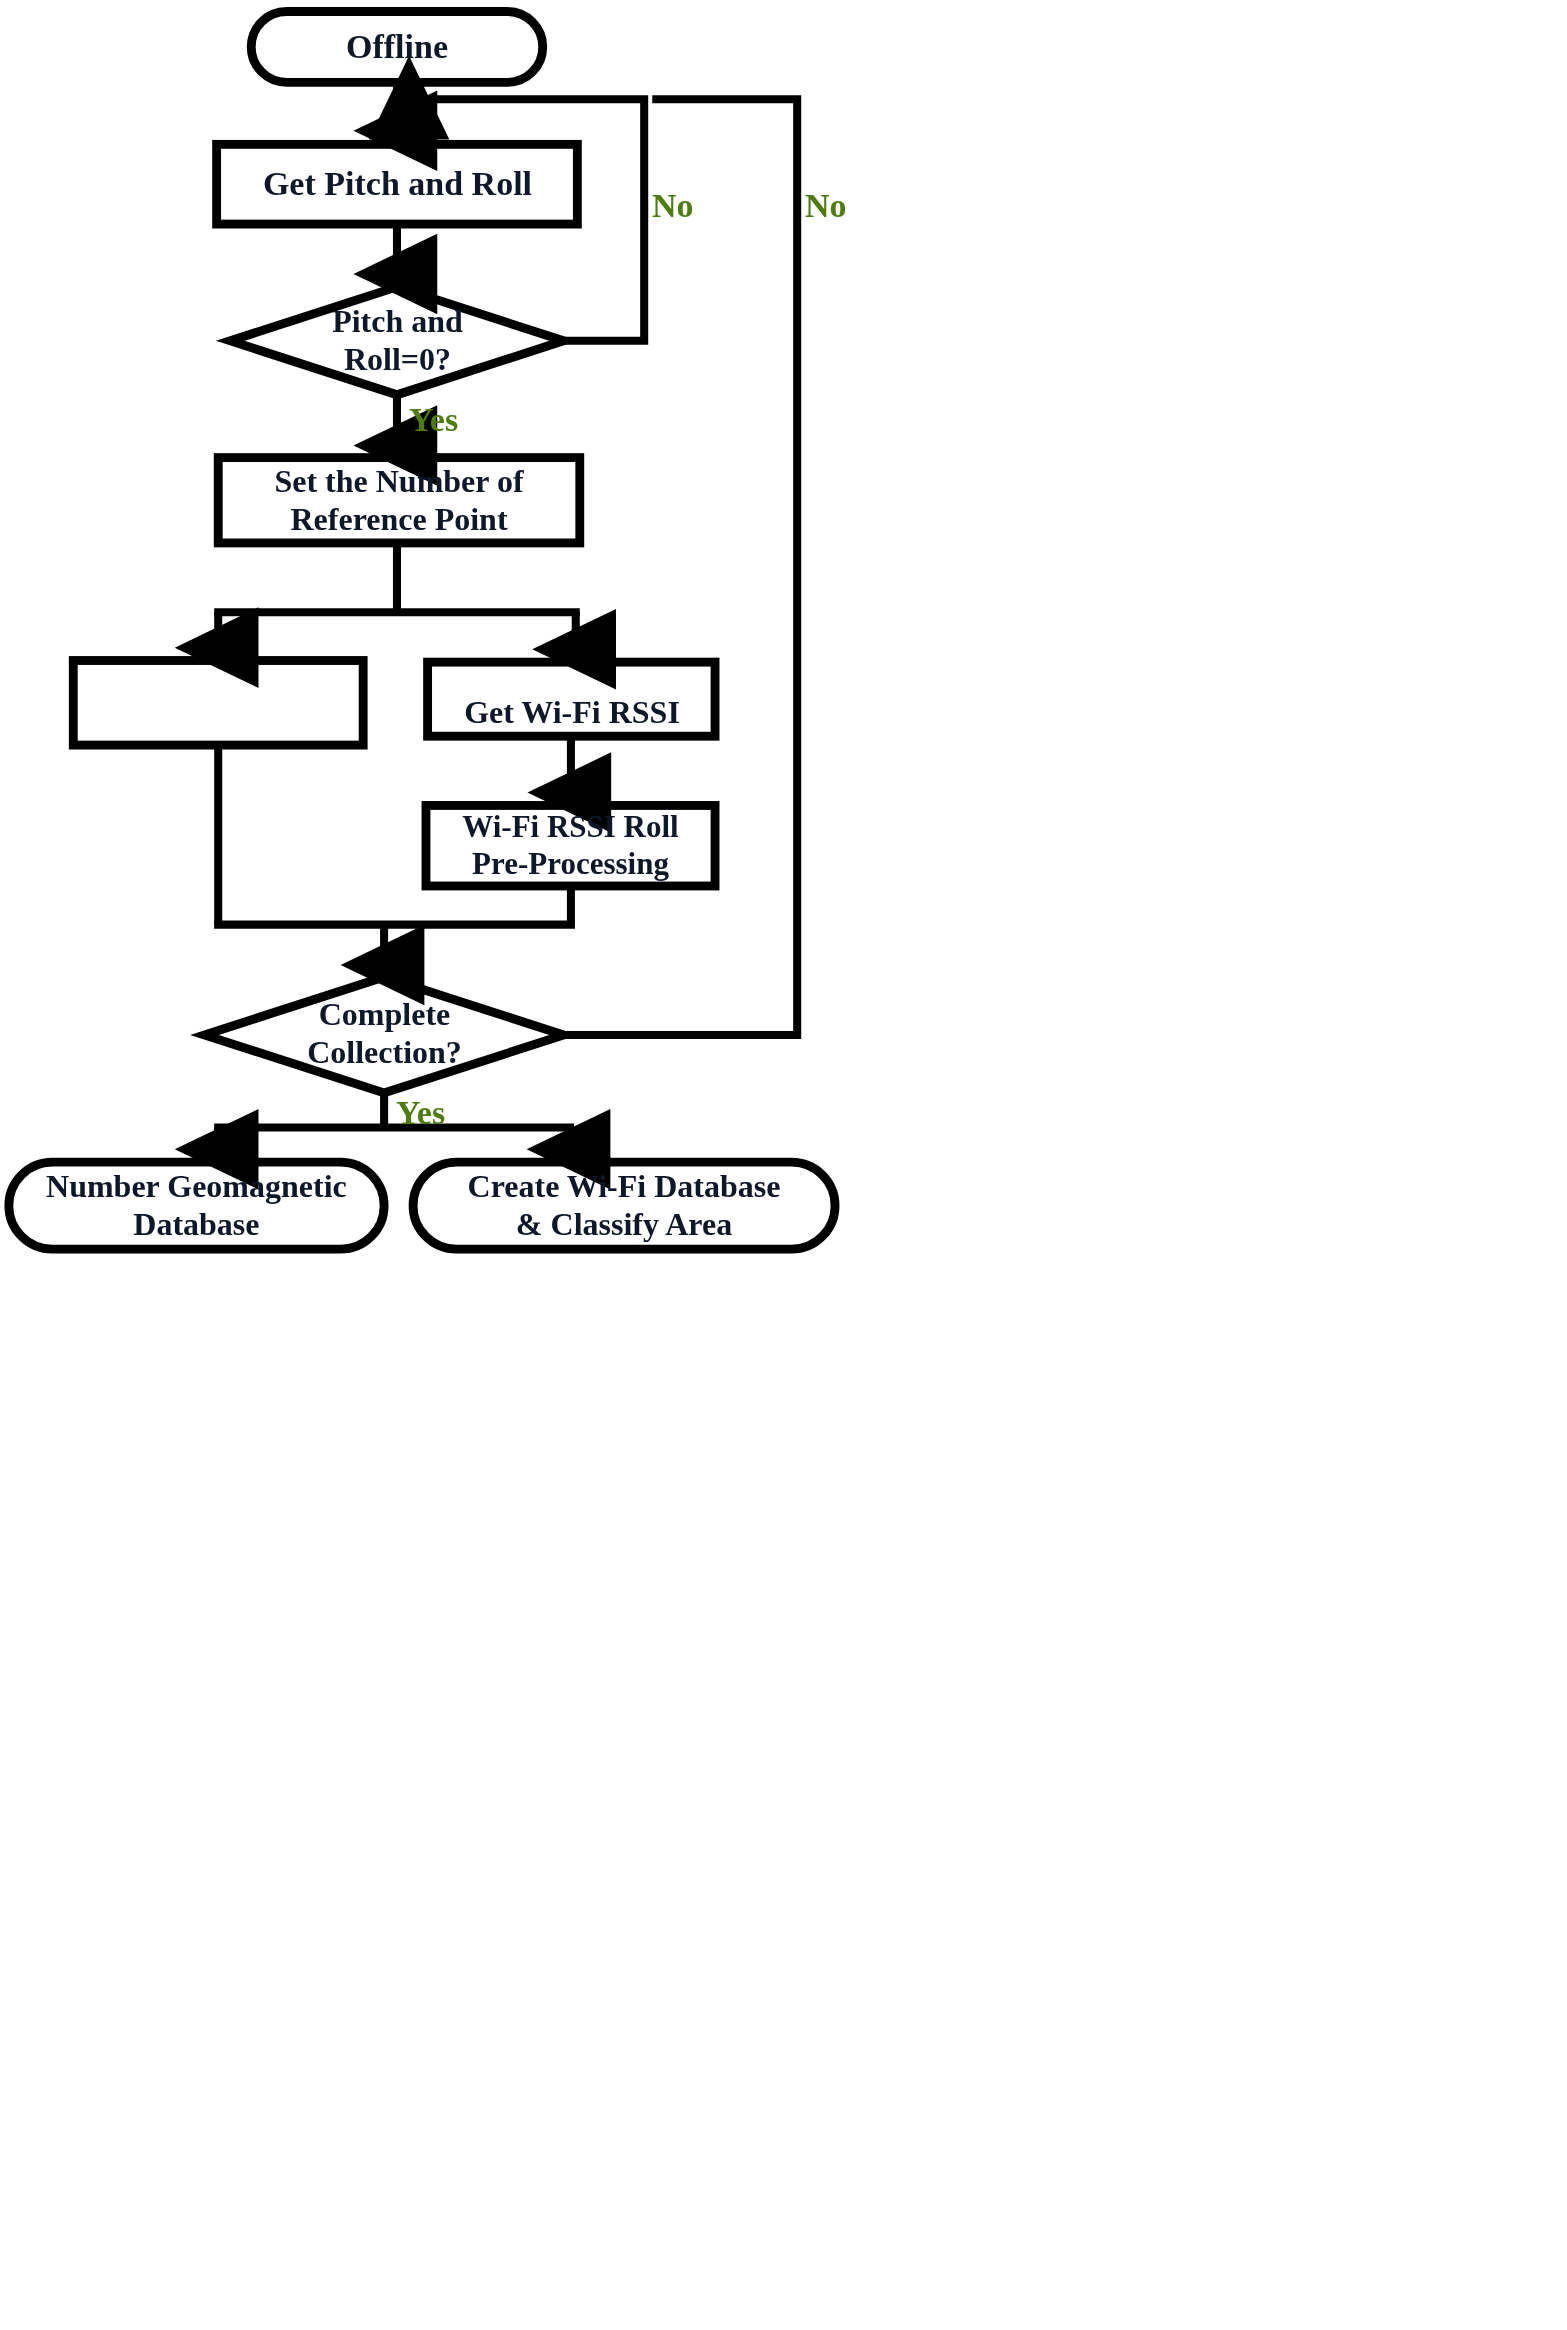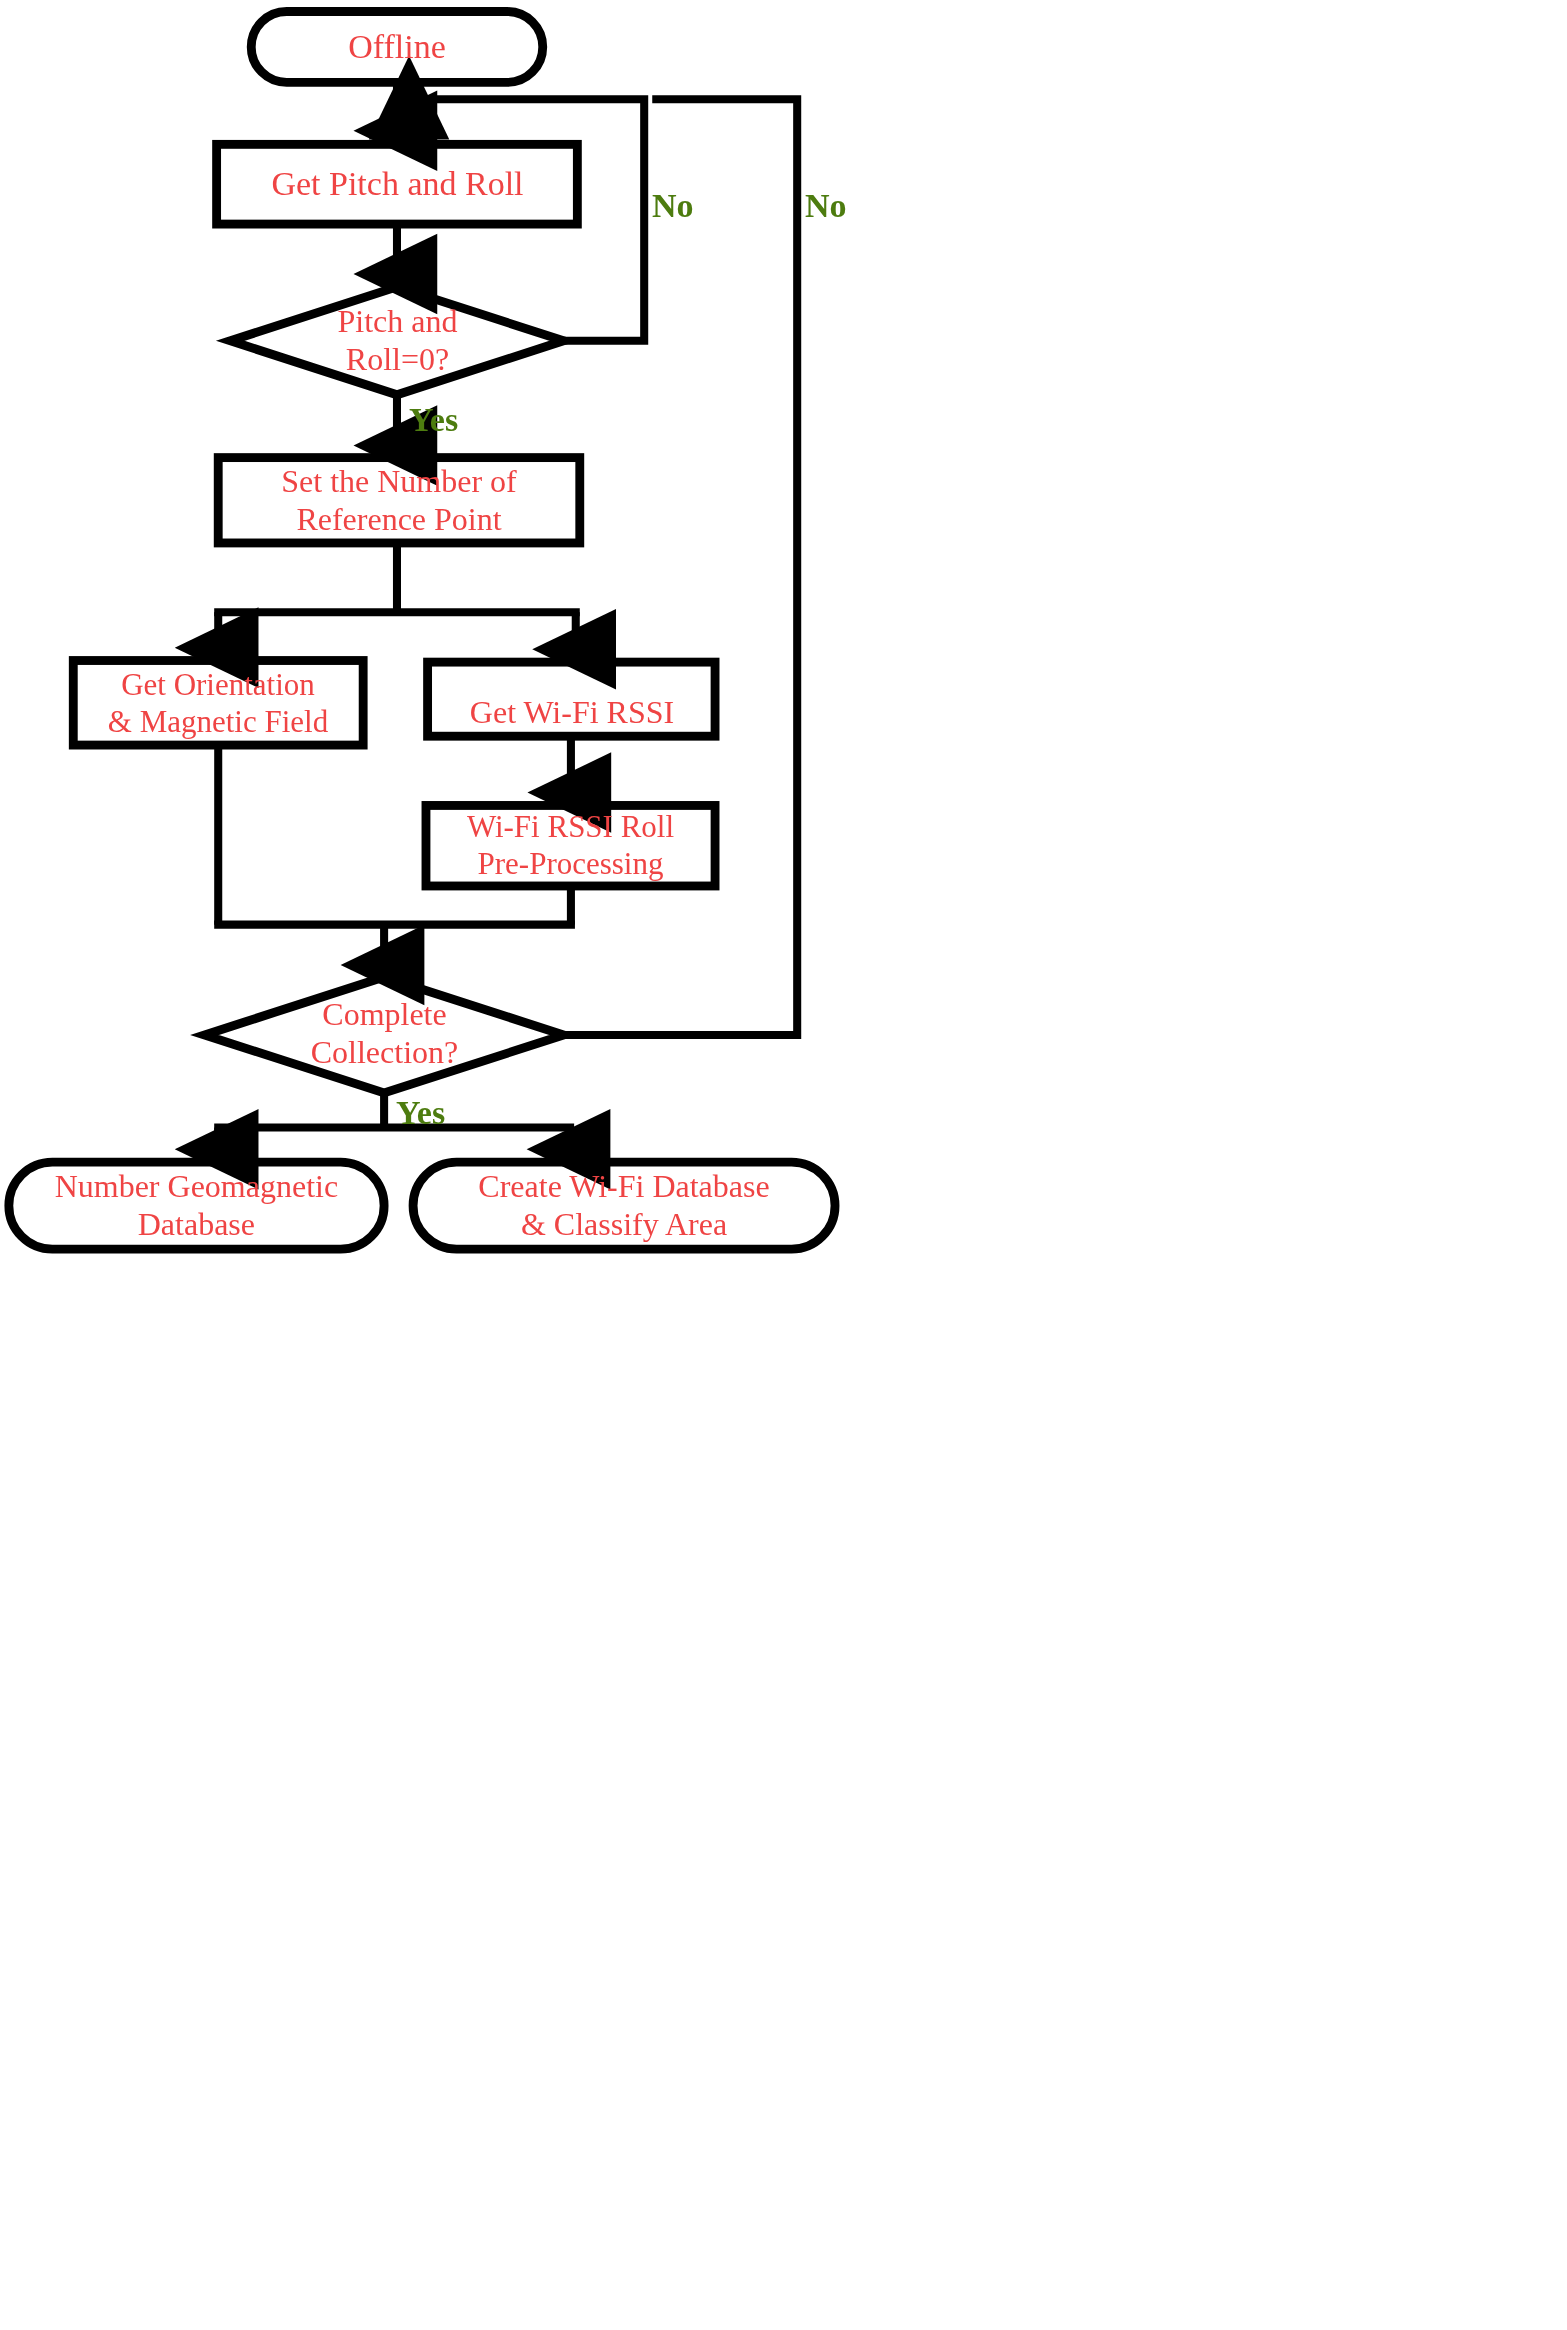--- a/index.html
+++ b/index.html
@@ -24,22 +24,22 @@
     top: 0;
     width: 1567px;
     height: 2330px;
   }
   .node-label {
     position: absolute;
     display: flex;
     align-items: center;
     justify-content: center;
     text-align: center;
-    font-weight: normal;
-    color: #ef4444;
+    font-weight: bold;
+    color: #0f172a;
     line-height: 1.18;
     white-space: pre-line;
     pointer-events: none;
   }
   .edge-label {
     position: absolute;
     font-weight: bold;
     color: #4d7c0f;
     white-space: nowrap;
     pointer-events: none;
@@ -116,22 +116,20 @@
   <div class="node-label" style="left:251px; top:11.3px; width:292px; height:71px; font-size:34px;">Offline</div>
 
   <div class="node-label" style="left:217px; top:144px; width:361px; height:80px; font-size:34px;">Get Pitch and Roll</div>
 
   <div class="node-label" style="left:266px; top:288px; width:263px; height:105px; font-size:32px;">Pitch and
 Roll=0?</div>
 
   <div class="node-label" style="left:218px; top:458px; width:362px; height:85px; font-size:32px;">Set the Number of
 Reference Point</div>
 
-  <div class="node-label" style="left:73px; top:661px; width:290px; height:85px; font-size:31px;">Get Orientation
-&amp; Magnetic Field</div>
 
   <div class="node-label" style="left:428px; top:676px; width:288px; height:74px; font-size:32px;">Get Wi-Fi RSSI</div>
 
   <div class="node-label" style="left:426px; top:805px; width:289px; height:81px; font-size:31px;">Wi-Fi RSSI Roll
 Pre-Processing</div>
 
   <div class="node-label" style="left:258px; top:981px; width:253px; height:106px; font-size:32px;">Complete
 Collection?</div>
 
   <div class="node-label" style="left:8.9px; top:1162px; width:375px; height:87px; font-size:32px;">Number Geomagnetic

